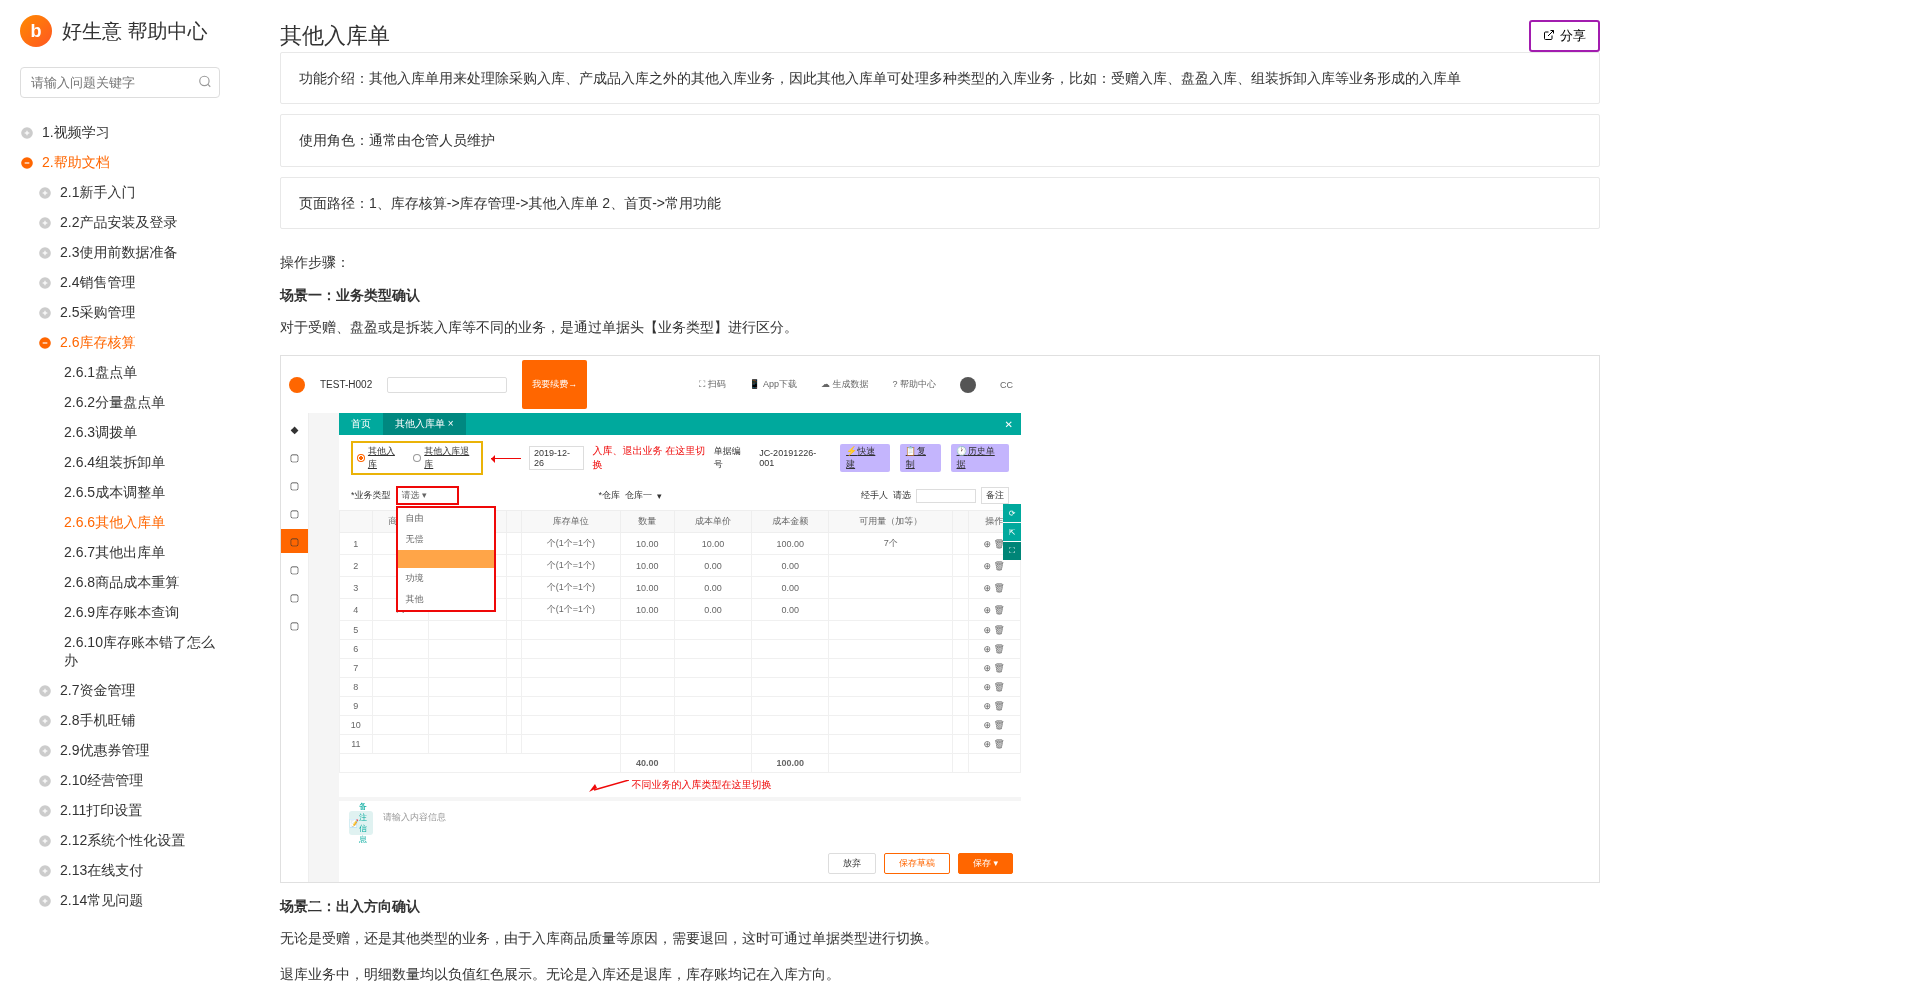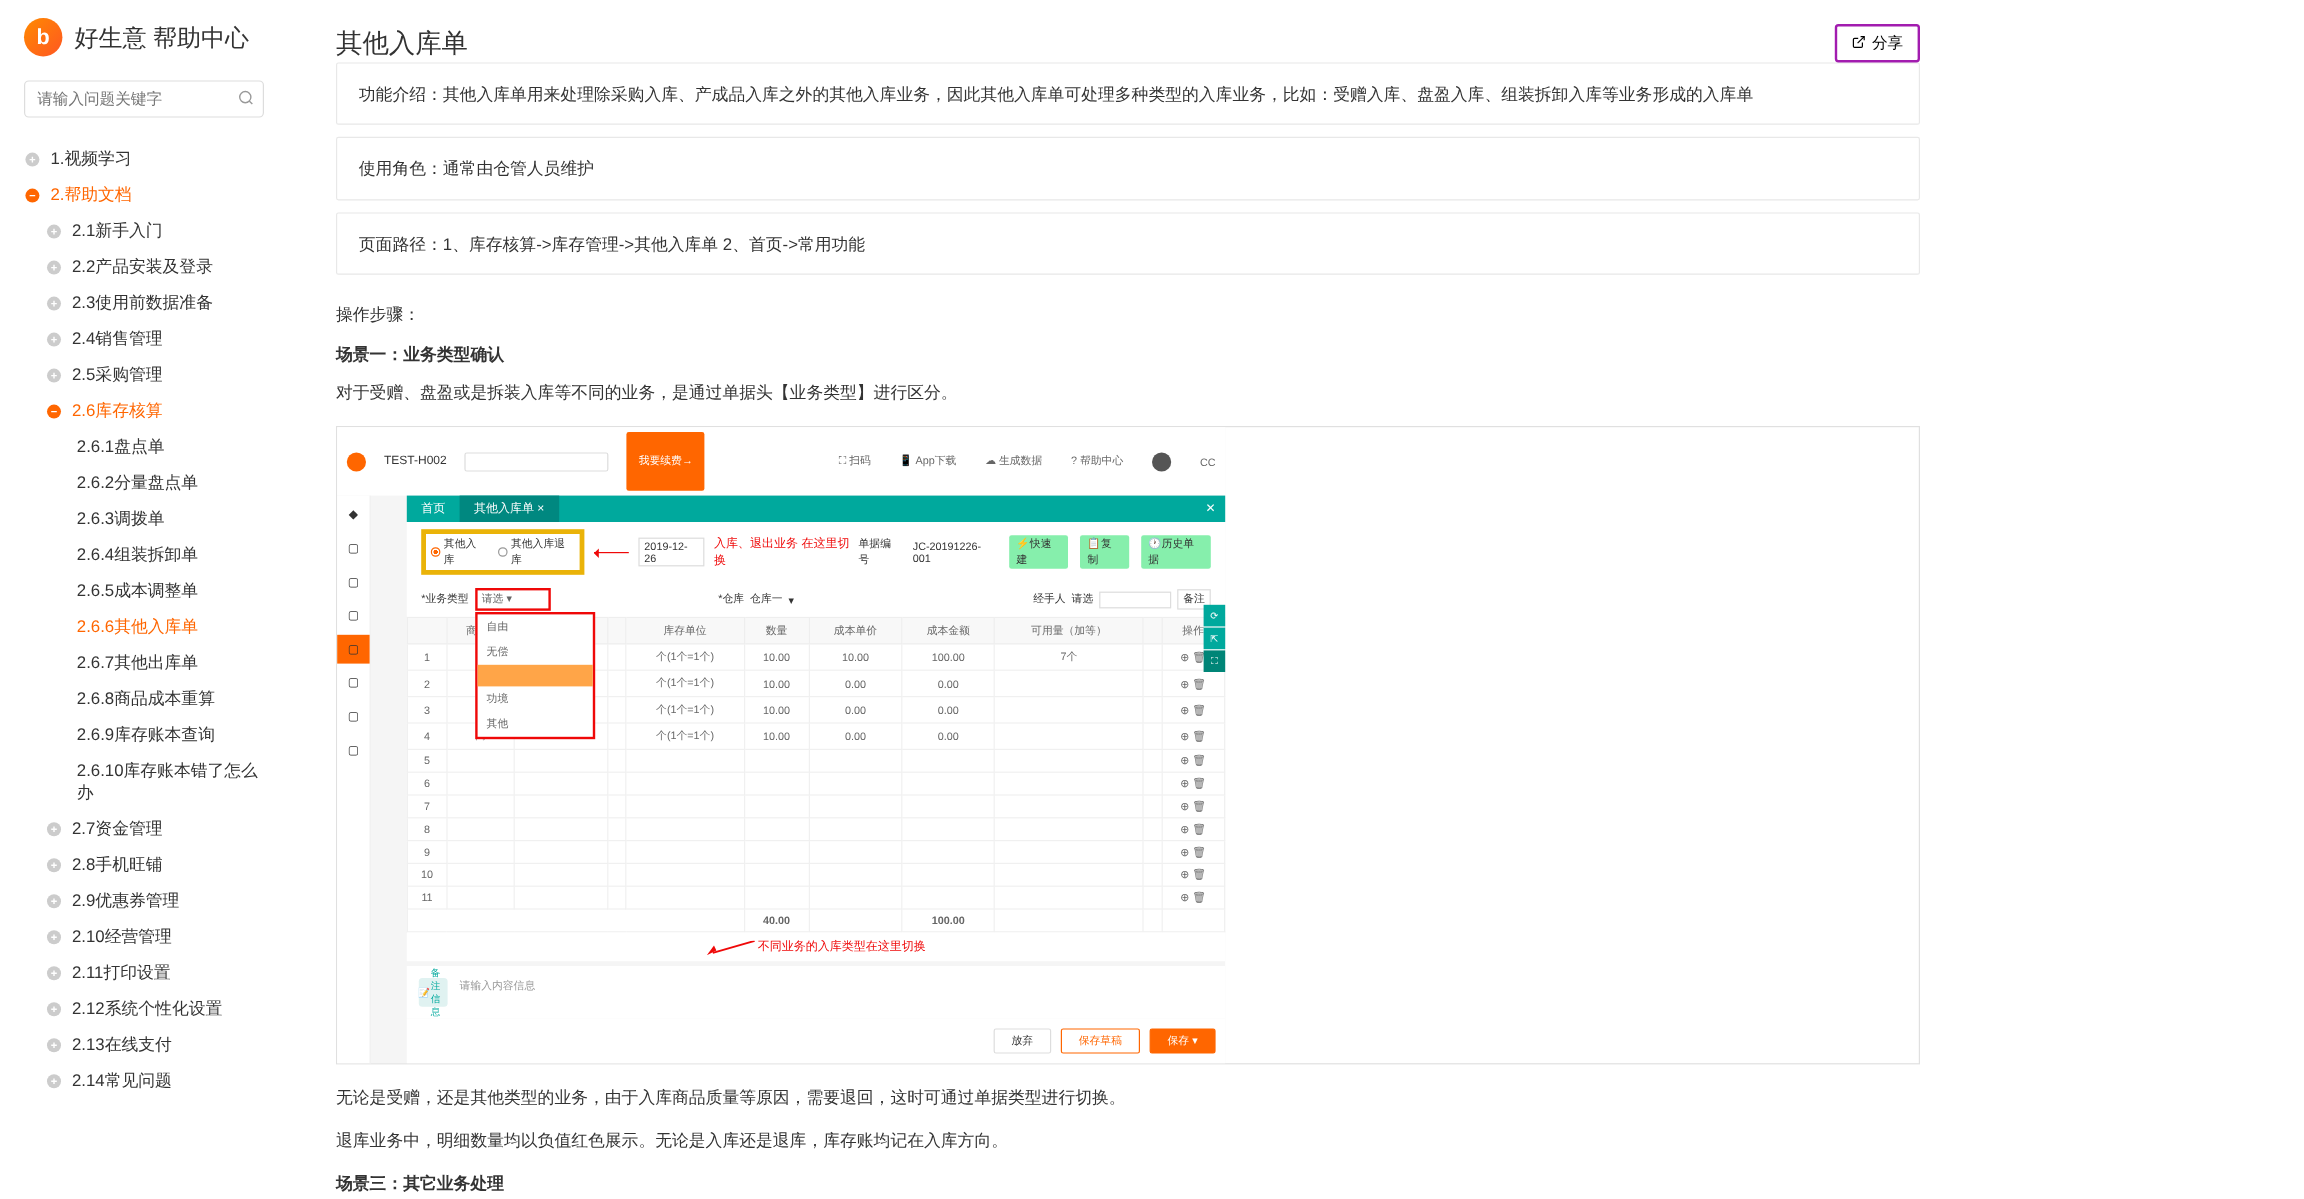--- a/index.html
+++ b/index.html
@@ -48,30 +48,30 @@
     .ms-body { display: flex; }
     .ms-left-nav { width: 28px; background: #fff; border-right: 1px solid #eee; }
     .ms-left-nav-item { height: 24px; margin: 4px 0; display: flex; align-items: center; justify-content: center; }
     .ms-left-nav-item.active { background: #ff6600; }
     .ms-content { flex: 1; padding-left: 30px; }
     .ms-tabs { background: #00a99d; display: flex; align-items: center; }
     .ms-tab { padding: 4px 12px; color: #fff; font-size: 10px; }
     .ms-tab.dark { background: #008880; }
     .ms-tabs-right { margin-left: auto; color: #fff; padding: 0 8px; }
     .ms-doc-header { background: #fff; padding: 6px 12px; display: flex; justify-content: space-between; align-items: center; }
-    .ms-radio-row { border: 4px solid #eab308; padding: 2px 4px; display: inline-flex; align-items: center; gap: 10px; }
+    .ms-radio-row { border: 2px solid #eab308; padding: 2px 4px; display: inline-flex; align-items: center; gap: 10px; text-decoration: underline; }
     .ms-radio { display: inline-flex; align-items: center; gap: 3px; font-size: 9px; }
     .ms-radio-dot { width: 8px; height: 8px; border: 1px solid #999; border-radius: 50%; display: inline-block; }
     .ms-radio-dot.checked { border-color: #ff6600; background: radial-gradient(circle, #ff6600 40%, #fff 45%); }
     .ms-annotation { color: #ef0808; font-size: 10px; }
     .ms-arrow-left { display: inline-block; width: 30px; height: 1px; background: #ef0808; position: relative; }
     .ms-arrow-left::before { content: ''; position: absolute; left: -4px; top: -3px; border: 4px solid transparent; border-right-color: #ef0808; }
     .ms-date-input { border: 1px solid #ddd; padding: 1px 4px; font-size: 9px; }
     .ms-doc-right { display: flex; gap: 10px; font-size: 9px; align-items: center; }
-    .ms-tag { padding: 1px 6px; background: #86efac; border-radius: 2px; }
+    .ms-tag { padding: 1px 6px; background: #c4b5fd; border-radius: 2px; text-decoration: underline; }
     .ms-form-row { background: #fff; padding: 5px 12px; display: flex; gap: 20px; font-size: 9px; align-items: center; }
     .ms-form-field { display: flex; align-items: center; gap: 5px; }
     .ms-input-red { border: 2px solid #ef0808; padding: 1px 30px 1px 4px; font-size: 9px; position: relative; color: #666; }
     .ms-mini-input { border: 1px solid #ddd; width: 60px; height: 14px; }
     .ms-dropdown { position: absolute; background: #fff; border: 2px solid #ef0808; width: 100px; z-index: 10; font-size: 9px; }
     .ms-dropdown-item { padding: 4px 8px; }
     .ms-dropdown-item.highlight { background: #ffa548; }
     .ms-table { background: #fff; width: 100%; border-collapse: collapse; font-size: 9px; }
     .ms-table th { background: #f8f8f8; padding: 4px; text-align: center; font-weight: normal; color: #666; border: 1px solid #eee; }
     .ms-table td { padding: 4px; text-align: center; border: 1px solid #f0f0f0; color: #666; }
@@ -599,19 +599,20 @@
               <div class="ms-footer-btns">
                 <span class="ms-btn">放弃</span>
                 <span class="ms-btn outline-orange">保存草稿</span>
                 <span class="ms-btn orange">保存 ▾</span>
               </div>
             </div>
           </div>
         </div>
       </div>
 
+      <div class="scene-title">场景二：出入方向确认</div>
       <div class="scene-desc">无论是受赠，还是其他类型的业务，由于入库商品质量等原因，需要退回，这时可通过单据类型进行切换。</div>
       <div class="scene-desc">退库业务中，明细数量均以负值红色展示。无论是入库还是退库，库存账均记在入库方向。</div>
       <div class="scene-title">场景三：其它业务处理</div>
 
     </div>
   </main>
 </div>
 
 </body></html>

